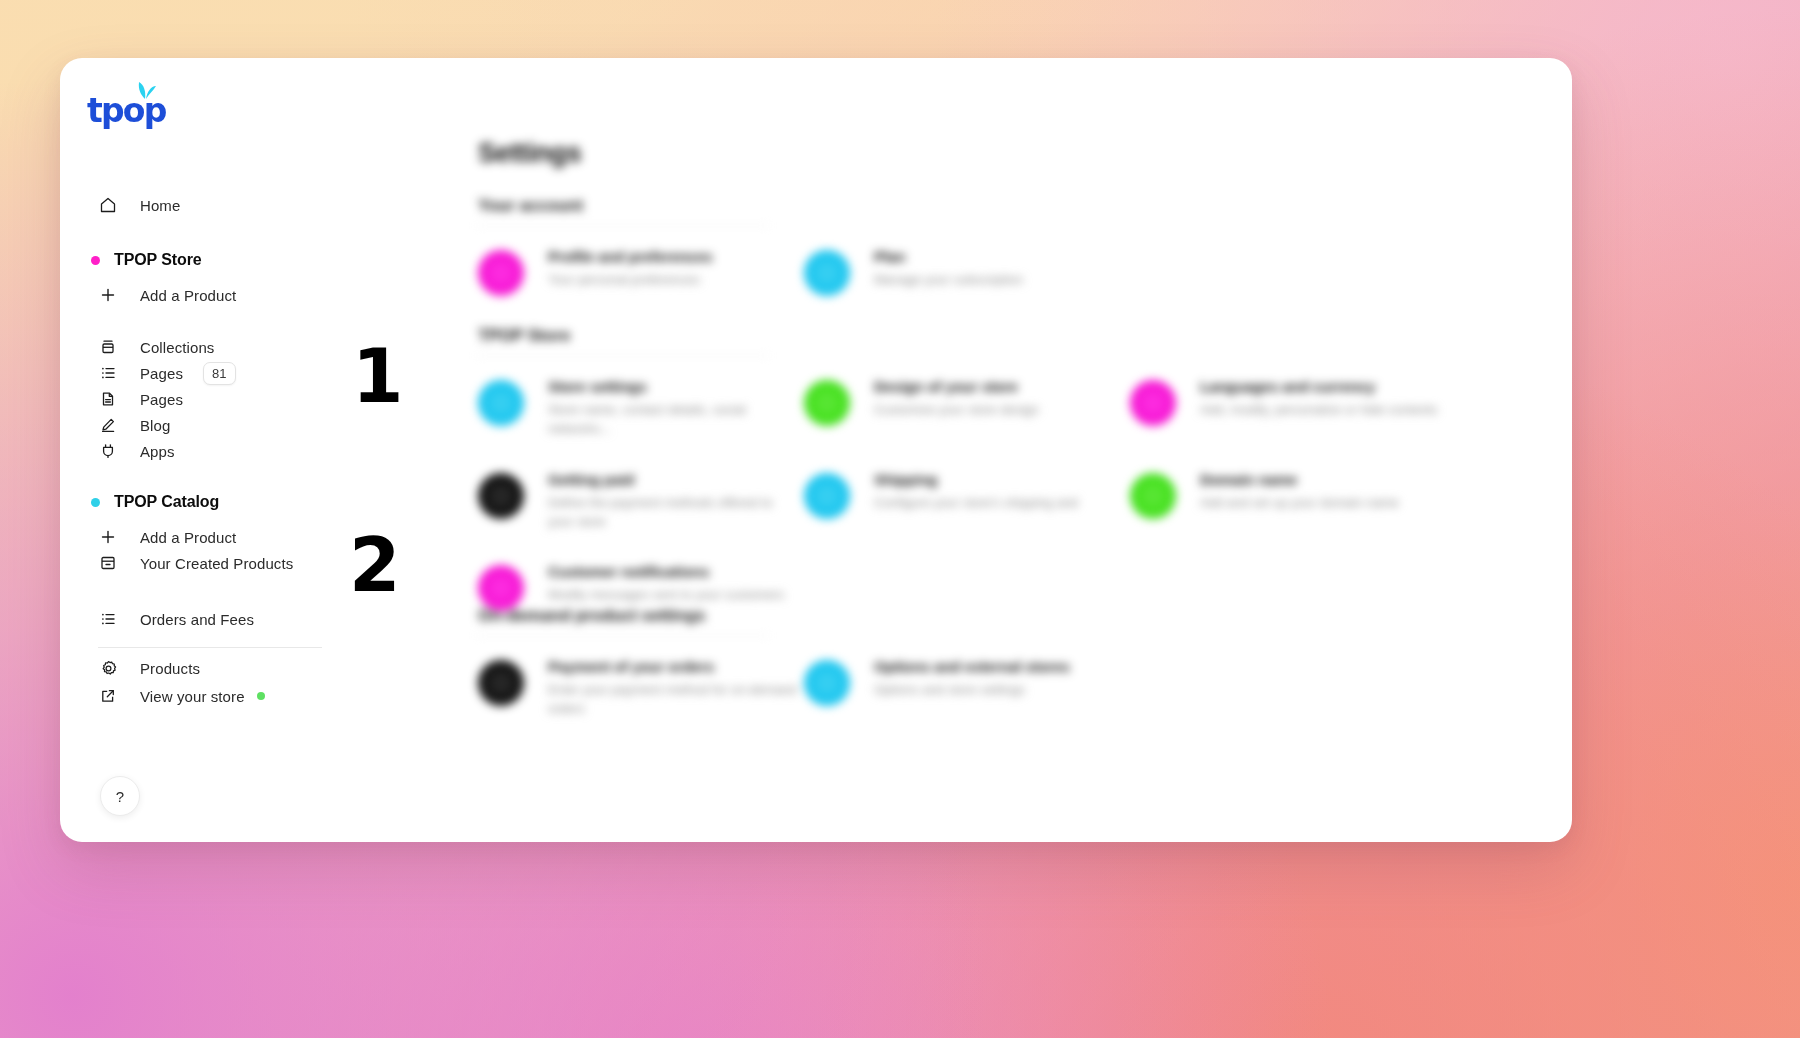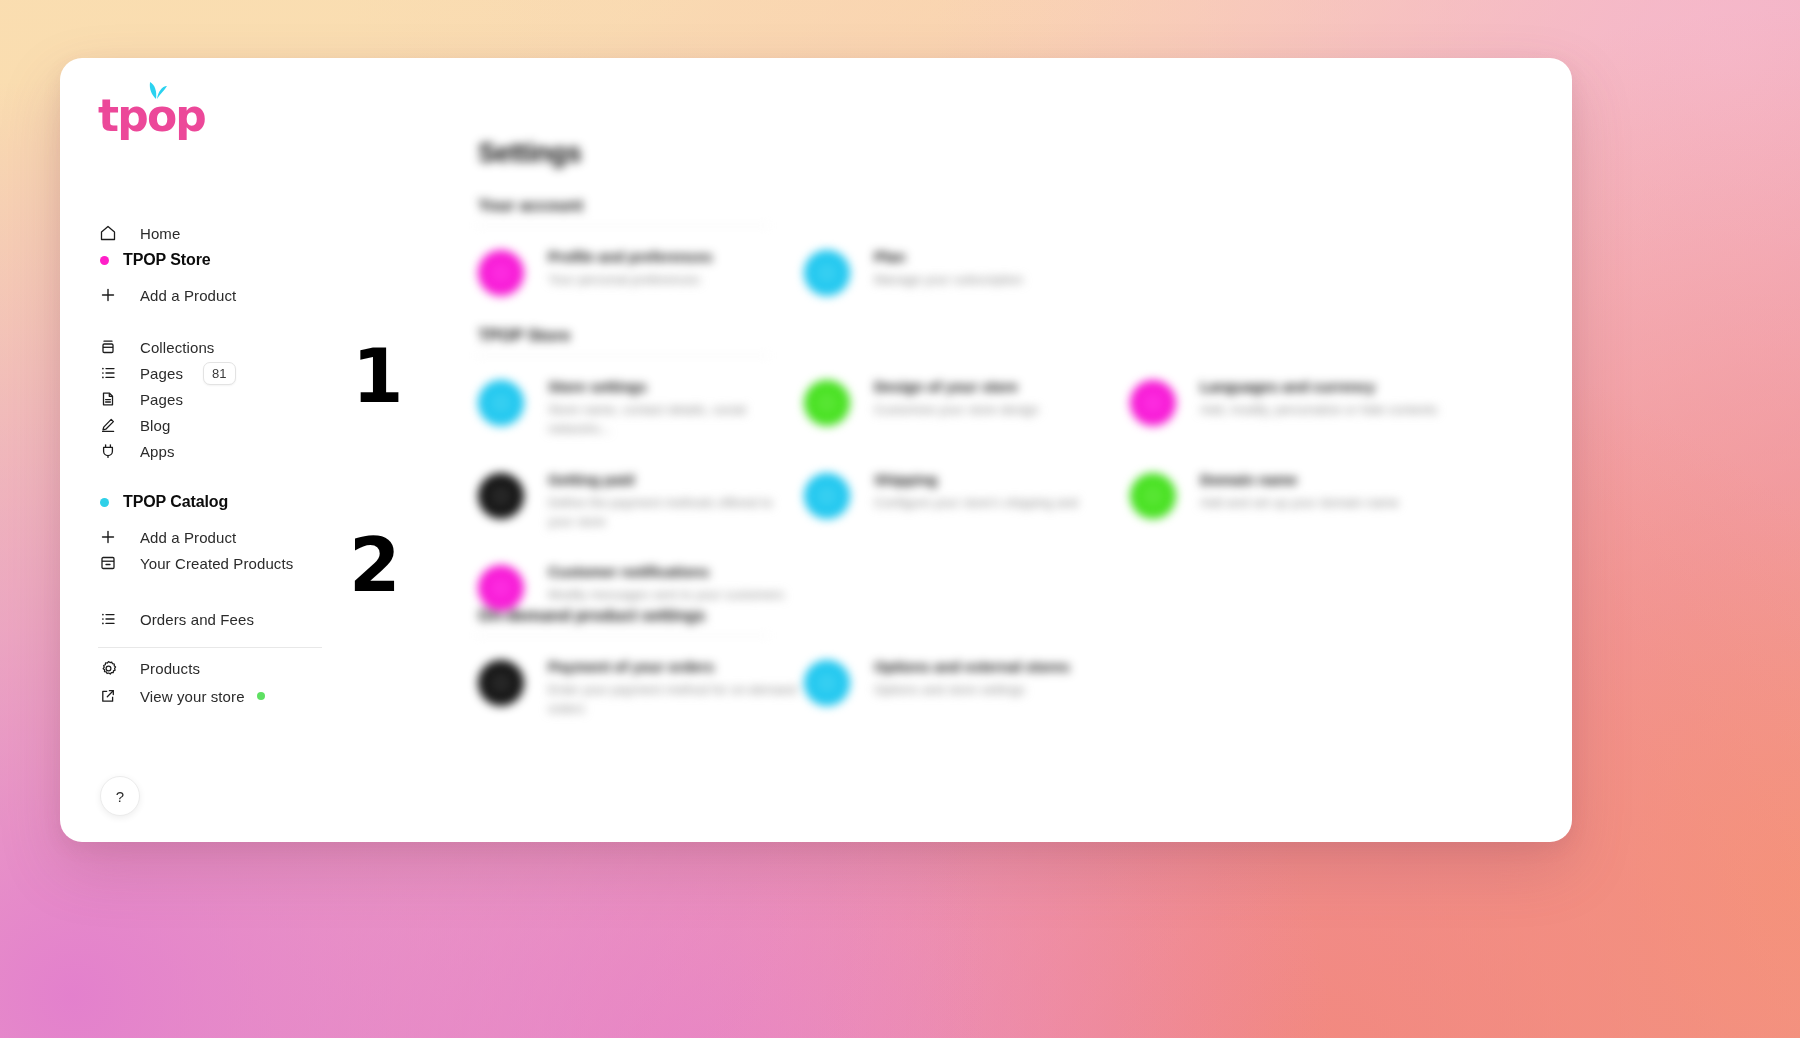--- a/index.html
+++ b/index.html
@@ -44,26 +44,26 @@
   #sidebar {
     position: absolute;
     left: 0; top: 0;
     width: 360px;
     height: 784px;
     padding: 0;
   }
 
   .logo {
     position: absolute;
-    left: 38px;
+    left: 27px;
     top: 36px;
-    font-size: 44px;
+    font-size: 33px;
     font-weight: 700;
     letter-spacing: -1.8px;
-    color: #ec4899;
+    color: #1d4ed8;
     font-family: "DejaVu Sans", sans-serif;
     line-height: 1;
   }
   .logo .leaf {
     position: absolute;
     left: 48px;
     top: -14px;
     width: 22px;
     height: 20px;
   }
@@ -92,21 +92,21 @@
     margin-left: 22px;
     font-size: 15px;
     color: #2b2b2b;
     white-space: nowrap;
     letter-spacing: 0.1px;
   }
 
   .group-head {
     display: flex;
     align-items: center;
-    padding-left: 40px;
+    padding-left: 31px;
     height: 24px;
     cursor: pointer;
   }
   .group-dot {
     width: 9px; height: 9px;
     border-radius: 50%;
     flex: 0 0 9px;
   }
   .group-title {
     margin-left: 14px;
@@ -260,21 +260,21 @@
     <div id="sidebar">
 
       <div class="logo">
         <span>tpop</span>
         <svg class="leaf" viewBox="0 0 22 20">
           <path d="M10 19 C6 15 3 10 4 2 C9 5 11 11 10 19 Z" fill="#2ad2f0"></path>
           <path d="M11 19 C14 14 18 11 21 6 C16 6 12 12 11 19 Z" fill="#2ad2f0"></path>
         </svg>
       </div>
 
-      <div class="nav-section" style="top:162px;">
+      <div class="nav-section" style="top:134px;">
         <div class="nav-row">
           <span class="nav-ico">
             <svg width="18" height="18" viewBox="0 0 18 18" fill="none" stroke="#1c1c1c" stroke-width="1.3">
               <path d="M2.5 8 L9 2.5 L15.5 8 V15.5 H2.5 Z" stroke-linejoin="round"></path>
             </svg>
           </span>
           <span class="nav-label">Home</span>
         </div>
       </div>
 

